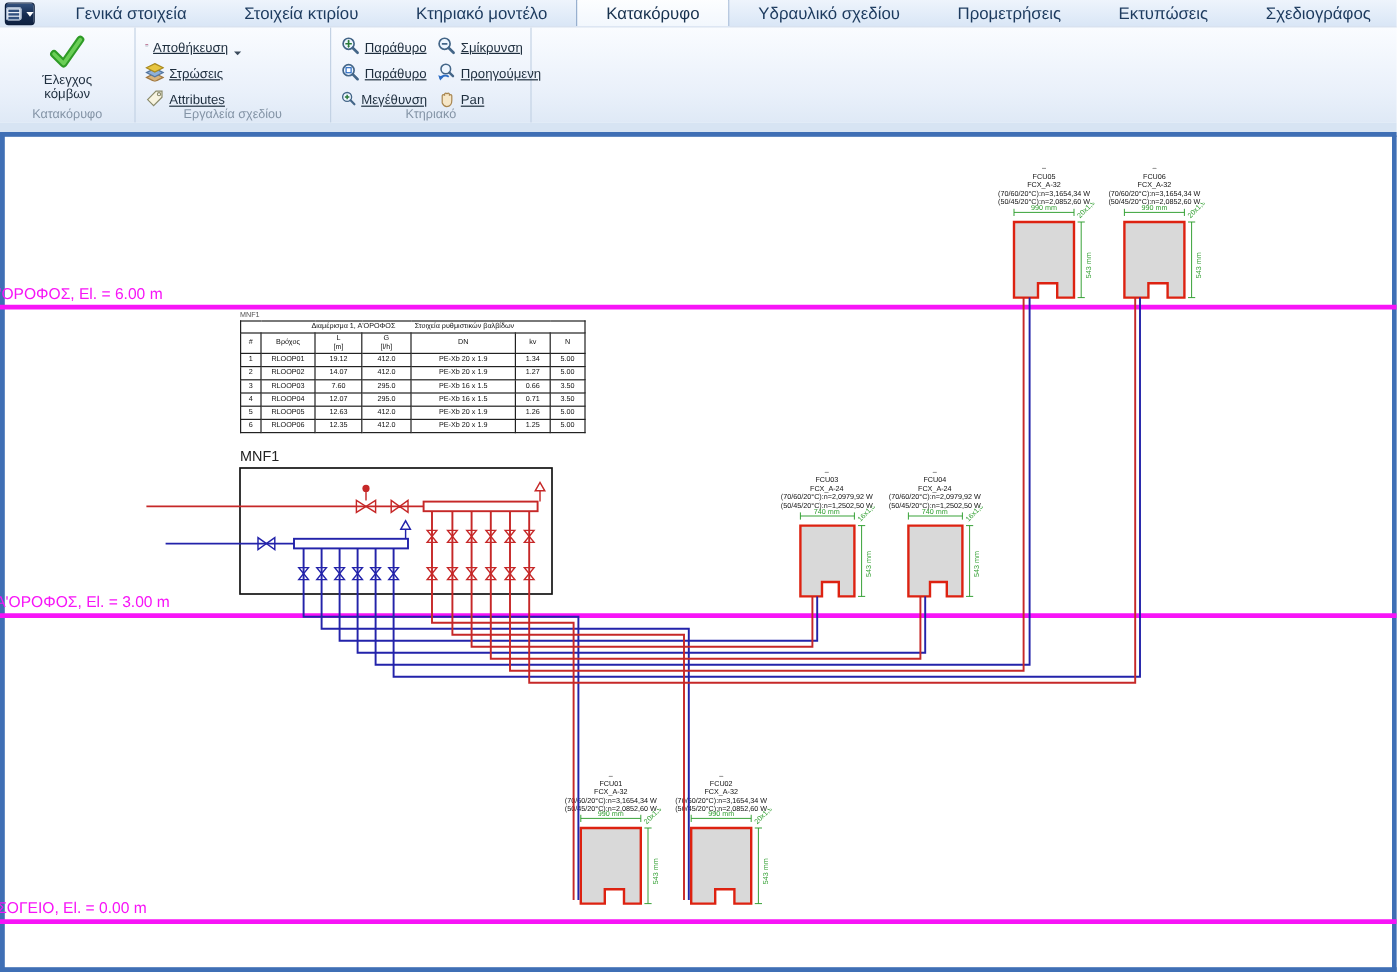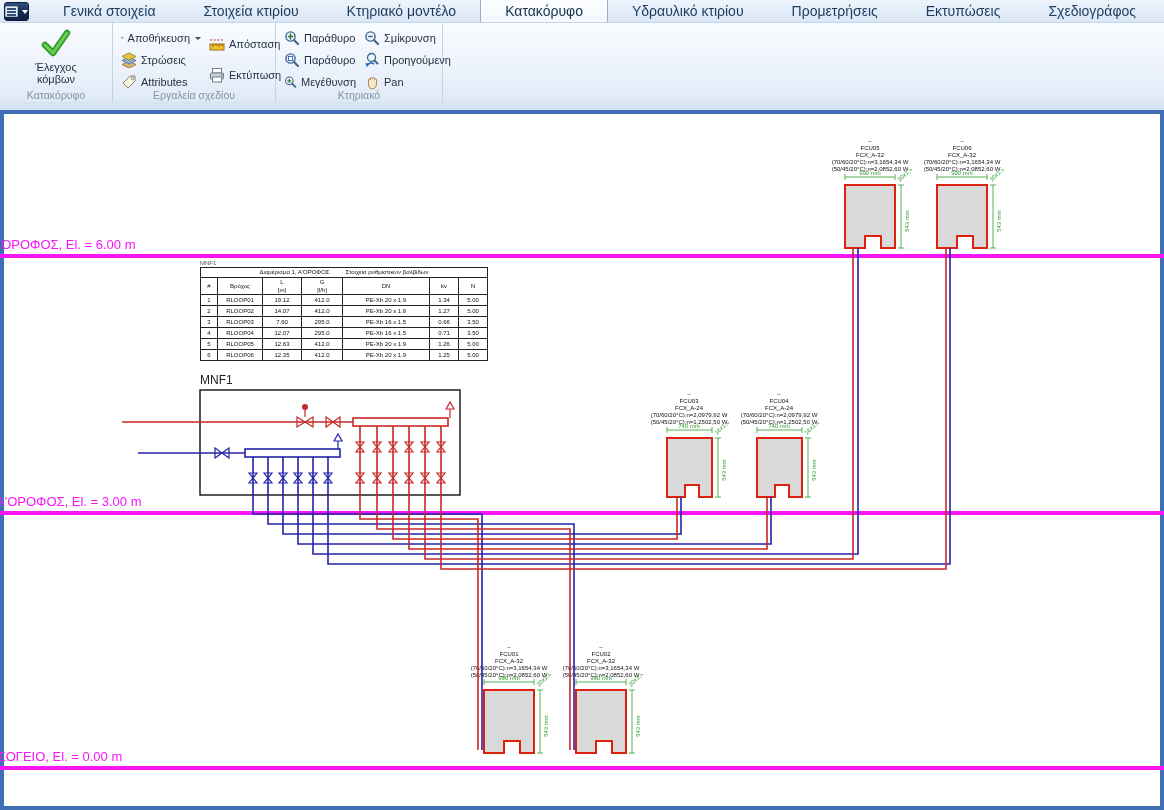--- a/index.html
+++ b/index.html
@@ -28,22 +28,22 @@
   .g1{width:113px;} .g2{width:163px;} .g3{width:167px;}
   .glabel{position:absolute;left:0;bottom:1px;width:100%;text-align:center;
           font-size:10.5px;color:#8494a6;}
   .rbuttons{display:flex;height:100%;}
   .bigbtn{flex:1;display:flex;flex-direction:column;align-items:center;justify-content:flex-start;
           background:none;border:1px solid transparent;border-radius:3px;cursor:pointer;padding:2px 0 0 0;}
   .blabel{font-size:11px;color:#1e2e3e;line-height:12px;margin-top:3px;white-space:pre-line;}
   .smcols{display:flex;height:100%;}
   .smcol{display:flex;flex-direction:column;gap:4px;padding-top:4px;}
   .smcol.offset{padding-top:10px;gap:13px;}
-  .smbtn{display:flex;align-items:center;gap:4px;height:18px;background:none;border:1px solid transparent;
-         border-radius:2px;cursor:pointer;font-size:11px;color:#1e2e3e;padding:0 3px;white-space:nowrap;}
+  .smbtn{display:flex;align-items:flex-end;gap:4px;height:18px;background:none;border:1px solid transparent;
+         border-radius:2px;cursor:pointer;font-size:11px;color:#1e2e3e;padding:0 3px;white-space:nowrap;text-decoration:underline;}
   .ddcaret{width:0;height:0;border-left:3px solid transparent;border-right:3px solid transparent;
          border-top:3.5px solid #3a4a5c;margin-left:1px;}
   .understrip{height:8px;background:#d7e4f3;}
   .frameline{height:4px;background:var(--frame-blue,#3f6fb5);}
 
   
   .canvas-frame{position:absolute;top:113px;left:0;width:1156px;height:693px;background:#fff;
           border-left:4px solid var(--frame-blue,#3f6fb5);border-right:4px solid var(--frame-blue,#3f6fb5);
           border-bottom:4px solid var(--frame-blue,#3f6fb5);z-index:1;}
   .overlay{position:absolute;top:0;left:0;width:1164px;height:810px;z-index:5;pointer-events:none;}
@@ -84,21 +84,21 @@
   <div class="tabrow">
     <button class="appbtn">
       <span class="bars"></span>
       <span class="caret"></span>
     </button>
     <nav class="tabs">
       <div class="tab">Γενικά στοιχεία</div>
       <div class="tab">Στοιχεία κτιρίου</div>
       <div class="tab">Κτηριακό μοντέλο</div>
       <div class="tab active">Κατακόρυφο</div>
-      <div class="tab">Υδραυλικό κτιρίου</div>
+      <div class="tab">Υδραυλικό σχεδίου</div>
       <div class="tab">Προμετρήσεις</div>
       <div class="tab">Εκτυπώσεις</div>
       <div class="tab">Σχεδιογράφος</div>
       <div class="tab">Αρχική σελίδα - Βοήθεια</div>
     </nav>
   </div>
 
   <div class="ribbonbody">
 
     <section class="rgroup g1">
@@ -134,39 +134,20 @@
               <path d="M8,1 L15,4.5 8,8 1,4.5 Z" fill="#e7c53f" stroke="#a98a20"></path>
             </svg>
             <span>Στρώσεις</span>
           </button>
           <button class="smbtn">
             <svg width="16" height="16" viewBox="0 0 16 16">
               <path d="M2,9 L9,2 L14,2 L14,7 L7,14 Z" fill="#f8f4e0" stroke="#8a8a6a"></path>
               <circle cx="11.5" cy="4.5" r="1.3" fill="#fff" stroke="#8a8a6a"></circle>
             </svg>
             <span>Attributes</span>
-          </button>
-        </div>
-        <div class="smcol offset">
-          <button class="smbtn">
-            <svg width="16" height="16" viewBox="0 0 16 16">
-              <path d="M1,4 H15" stroke="#c03030" stroke-width="1.2" stroke-dasharray="2 1.6"></path>
-              <rect x="1" y="8" width="14" height="6" fill="#f2c12e" stroke="#9a7410"></rect>
-              <path d="M4,8 V11 M7,8 V10 M10,8 V11 M13,8 V10" stroke="#7a5a00" stroke-width="1"></path>
-            </svg>
-            <span>Απόσταση</span>
-          </button>
-          <button class="smbtn">
-            <svg width="16" height="16" viewBox="0 0 16 16">
-              <rect x="3.5" y="1.5" width="9" height="4.5" fill="#fff" stroke="#708090"></rect>
-              <rect x="1.5" y="6" width="13" height="6" rx="1" fill="#c9d2dc" stroke="#708090"></rect>
-              <rect x="3.5" y="10" width="9" height="5" fill="#fff" stroke="#708090"></rect>
-              <circle cx="13" cy="7.8" r="0.9" fill="#4a9a4a"></circle>
-            </svg>
-            <span>Εκτύπωση</span>
           </button>
         </div>
       </div>
       <div class="glabel">Εργαλεία σχεδίου</div>
     </section>
 
     <section class="rgroup g3">
       <div class="smcols">
         <div class="smcol" style="width:80px;">
           <button class="smbtn">

